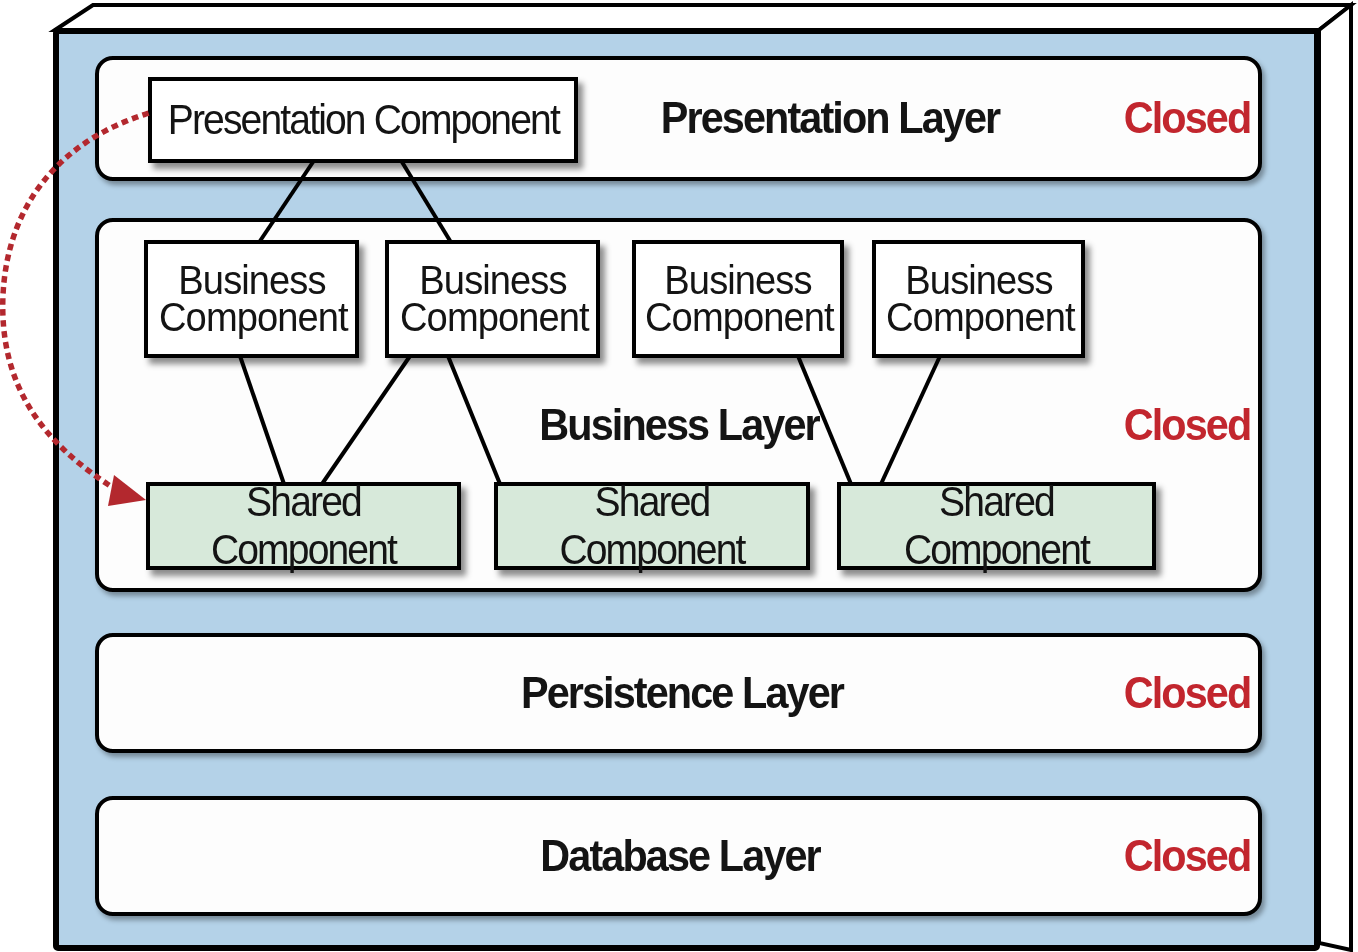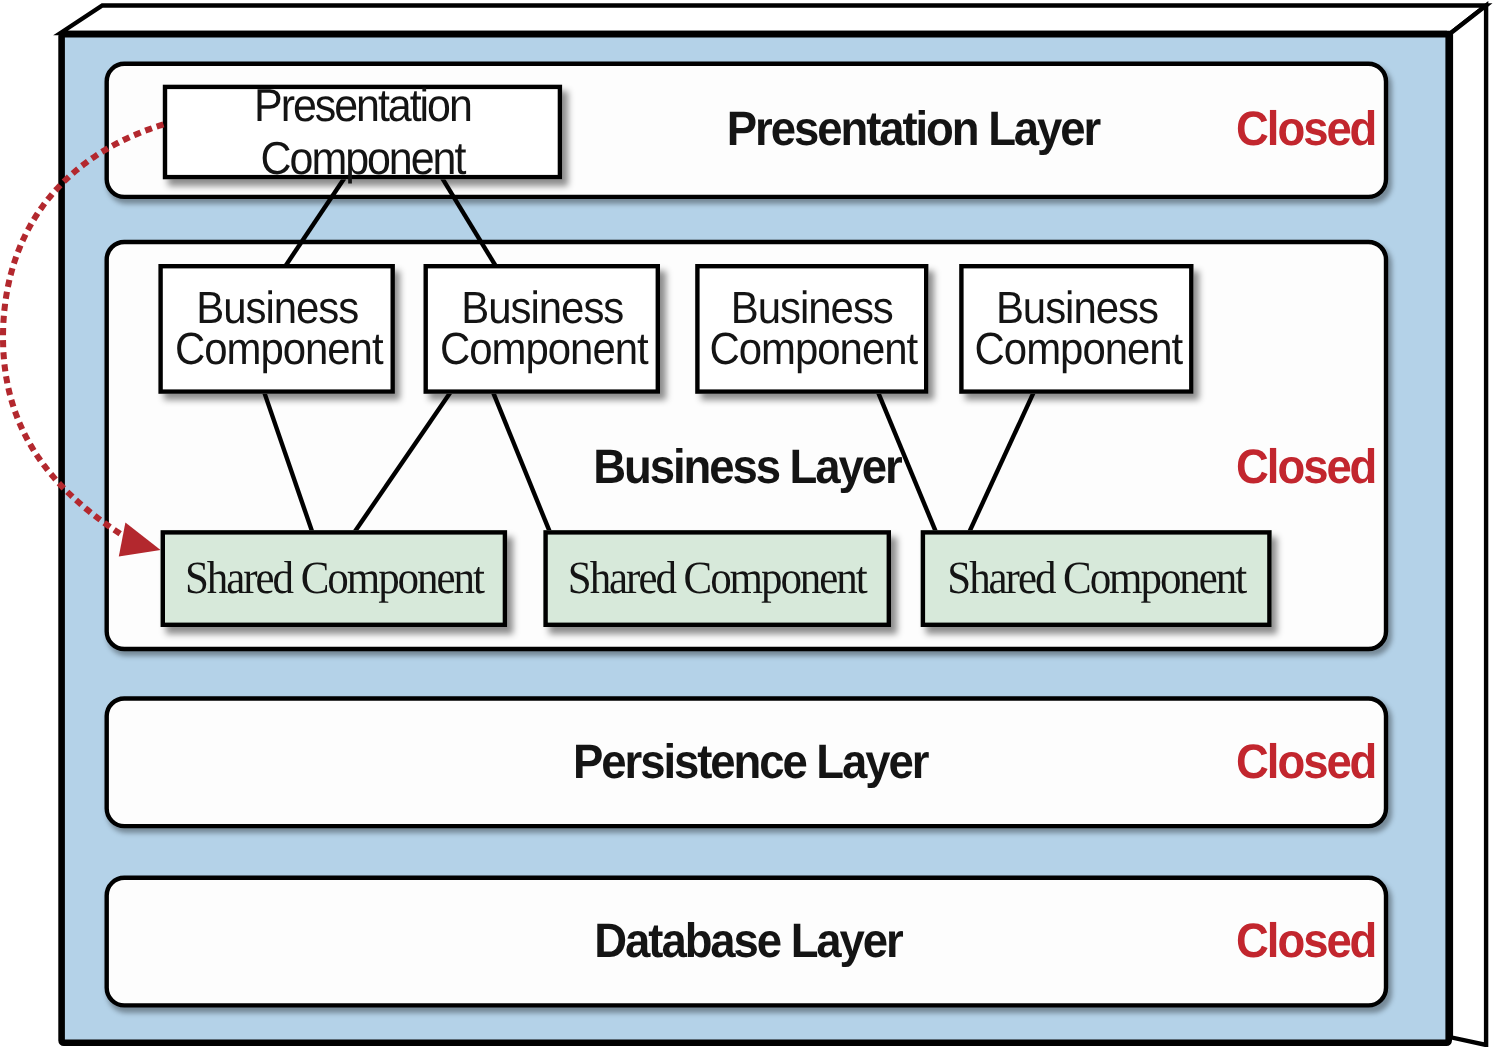--- a/index.html
+++ b/index.html
@@ -36,25 +36,25 @@
   .pos-l2-name{left:679px;top:425px;}   .pos-l2-closed{left:1187px;top:425px;}
   .pos-l3-name{left:682px;top:693px;}   .pos-l3-closed{left:1187px;top:693px;}
   .pos-l4-name{left:680px;top:856px;}   .pos-l4-closed{left:1187px;top:856px;}
 
   .component{
     position:absolute;background:#fff;border:4px solid #000;box-sizing:border-box;z-index:4;
     display:flex;align-items:center;justify-content:center;text-align:center;
     color:#141414;box-shadow:5px 6px 6px rgba(0,0,0,0.45);
   }
   .component .txt{display:block;transform:scaleX(0.93);}
-  .presentation-component{left:148px;top:77px;width:363px;height:86px;font-size:42px;letter-spacing:-2px;}
+  .presentation-component{left:148px;top:77px;width:430px;height:86px;font-size:42px;letter-spacing:-2px;}
   .business-component{top:240px;width:215px;height:118px;font-size:41px;letter-spacing:-1px;line-height:37px;}
   .business-component .txt{width:200px;}
   .bc-1{left:144px;} .bc-2{left:385px;} .bc-3{left:632px;width:212px;} .bc-4{left:872px;width:213px;}
-  .shared-component{top:482px;height:88px;background:#d7e9da;font-size:42px;letter-spacing:-2px;font-family:Liberation Serif, serif;}
+  .shared-component{top:482px;height:88px;background:#d7e9da;font-size:42px;letter-spacing:-2px;}
   .sc-1{left:146px;width:315px;} .sc-2{left:494px;width:316px;} .sc-3{left:837px;width:319px;}
 </style>
 </head>
 <body>
 
 <div class="canvas">
 
   <svg class="scene" viewBox="0 0 1358 952">
     <polygon points="55,30 93,5 1351,5 1319,30" fill="#ffffff" stroke="#000000" stroke-width="4"></polygon>
     <polygon points="1319,30 1351,5 1351,950 1319,943" fill="#ffffff" stroke="#000000" stroke-width="4"></polygon>

